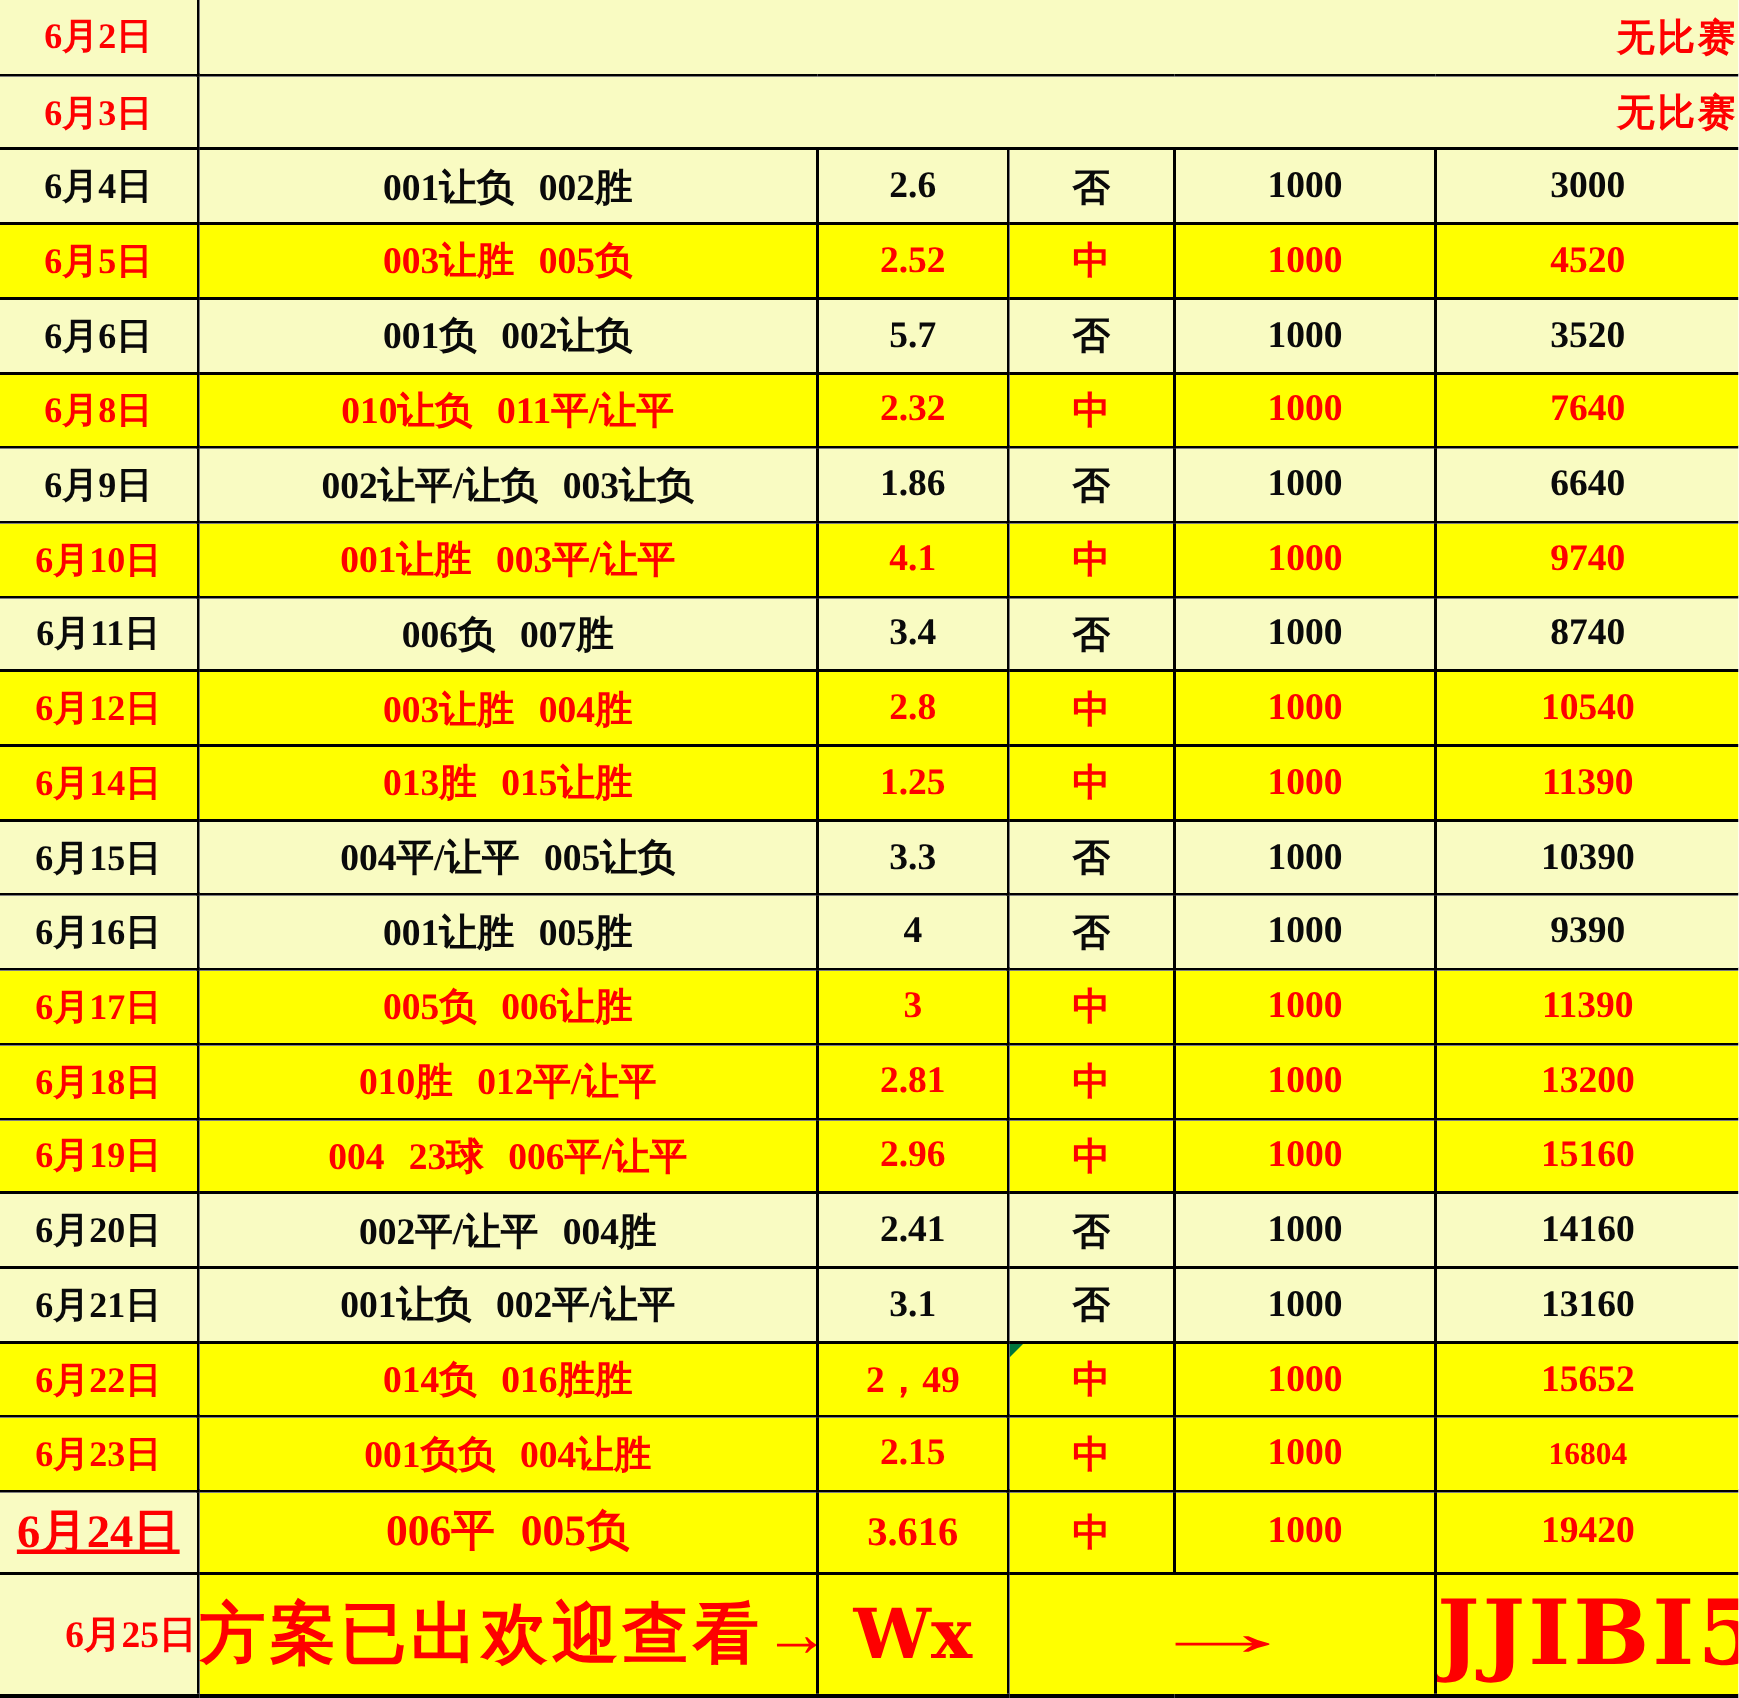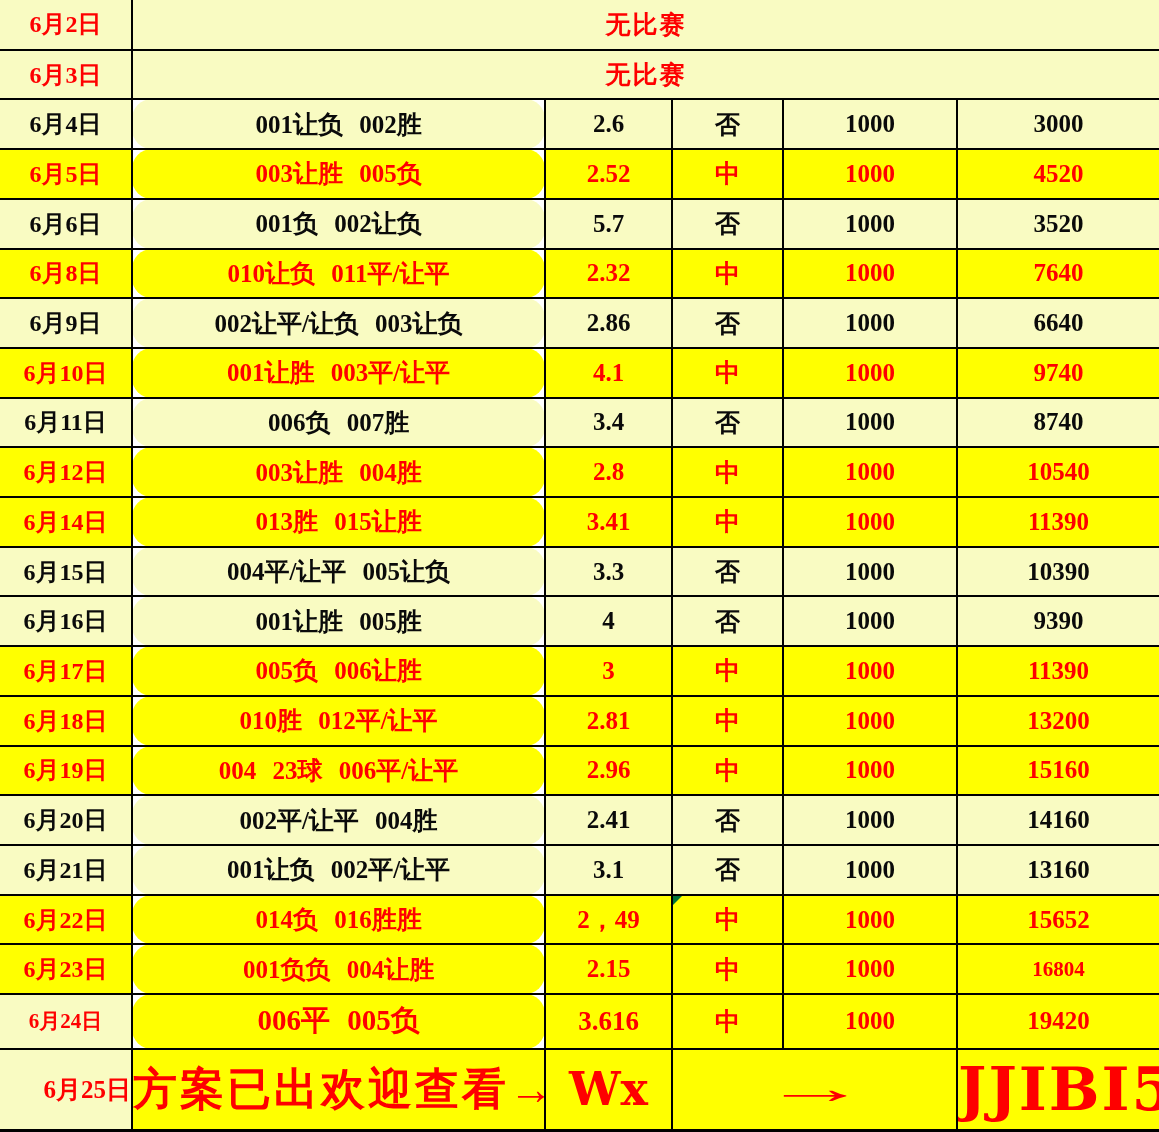--- a/index.html
+++ b/index.html
@@ -23,25 +23,25 @@
   tr:first-child td{border-top:0;}
   
   tr.r{height:44px;}
   tr.large{height:48px;}
   tr.norace td{background:var(--row_bg,#F9FBC2);color:var(--hit_text,#FE0000);}
   tr.miss td{background:var(--row_bg,#F9FBC2);color:var(--miss_text,#0A0A0A);}
   tr.hit td{background:var(--hit_bg,#FFFF00);color:var(--hit_text,#FE0000);}
   td.pale-bg{background:var(--row_bg,#F9FBC2) !important;}
   
   .c-date{font-size:24px;margin-left:39px;}
-  .c-msg{font-size:25px;letter-spacing:2px;}
-  .c-picks{font-size:25px;word-spacing:10px;border-radius:20px;}
+  .c-msg{font-size:25px;letter-spacing:2px;text-align:right;}
+  .c-picks{font-size:25px;word-spacing:10px;}
   .c-odds,.c-result,.c-stake,.c-total{font-size:25px;}
   td.small{font-size:21px;margin-top:43px;}
-  tr.large .c-date{font-size:21px;}
+  tr.large .c-date{font-size:31px;text-decoration:underline;}
   tr.large .c-picks{font-size:29px;}
   tr.large .c-odds{font-size:27px;}
   
   i.flag{
     position:absolute;top:0;left:0;width:0;height:0;display:block;
     border-top:9px solid var(--flag_green,#00743B);
     border-right:9px solid transparent;
   }
   
   tr.footer td{background:var(--hit_bg,#FFFF00);color:var(--hit_text,#FE0000);border-bottom:3px solid var(--border,#000);}
@@ -105,21 +105,21 @@
           <td class="c-date">6月8日</td>
           <td class="c-picks">010让负 011平/让平</td>
           <td class="c-odds">2.32</td>
           <td class="c-result"><span>中</span></td>
           <td class="c-stake">1000</td>
           <td class="c-total">7640</td>
         </tr>
         <tr class="r miss">
           <td class="c-date">6月9日</td>
           <td class="c-picks">002让平/让负 003让负</td>
-          <td class="c-odds">2.86</td>
+          <td class="c-odds">1.86</td>
           <td class="c-result"><span>否</span></td>
           <td class="c-stake">1000</td>
           <td class="c-total">6640</td>
         </tr>
         <tr class="r hit">
           <td class="c-date">6月10日</td>
           <td class="c-picks">001让胜 003平/让平</td>
           <td class="c-odds">4.1</td>
           <td class="c-result"><span>中</span></td>
           <td class="c-stake">1000</td>
@@ -137,21 +137,21 @@
           <td class="c-date">6月12日</td>
           <td class="c-picks">003让胜 004胜</td>
           <td class="c-odds">2.8</td>
           <td class="c-result"><span>中</span></td>
           <td class="c-stake">1000</td>
           <td class="c-total">10540</td>
         </tr>
         <tr class="r hit">
           <td class="c-date">6月14日</td>
           <td class="c-picks">013胜 015让胜</td>
-          <td class="c-odds">3.41</td>
+          <td class="c-odds">1.25</td>
           <td class="c-result"><span>中</span></td>
           <td class="c-stake">1000</td>
           <td class="c-total">11390</td>
         </tr>
         <tr class="r miss">
           <td class="c-date">6月15日</td>
           <td class="c-picks">004平/让平 005让负</td>
           <td class="c-odds">3.3</td>
           <td class="c-result"><span>否</span></td>
           <td class="c-stake">1000</td>

